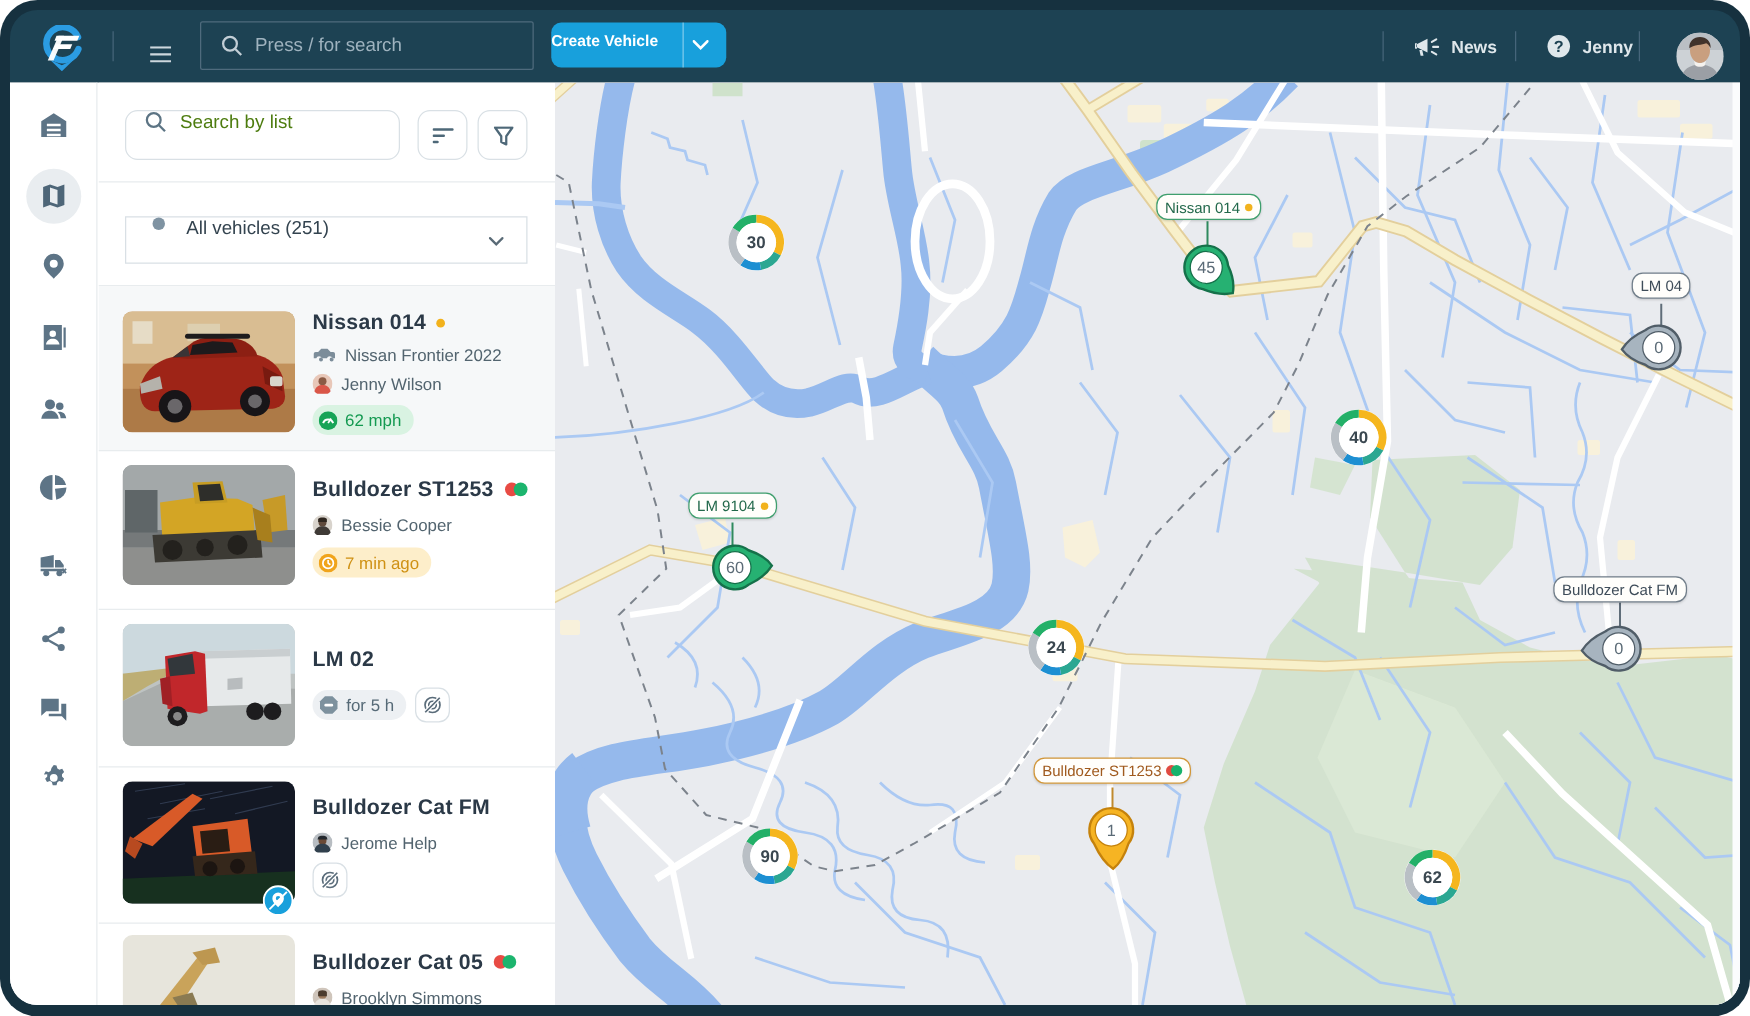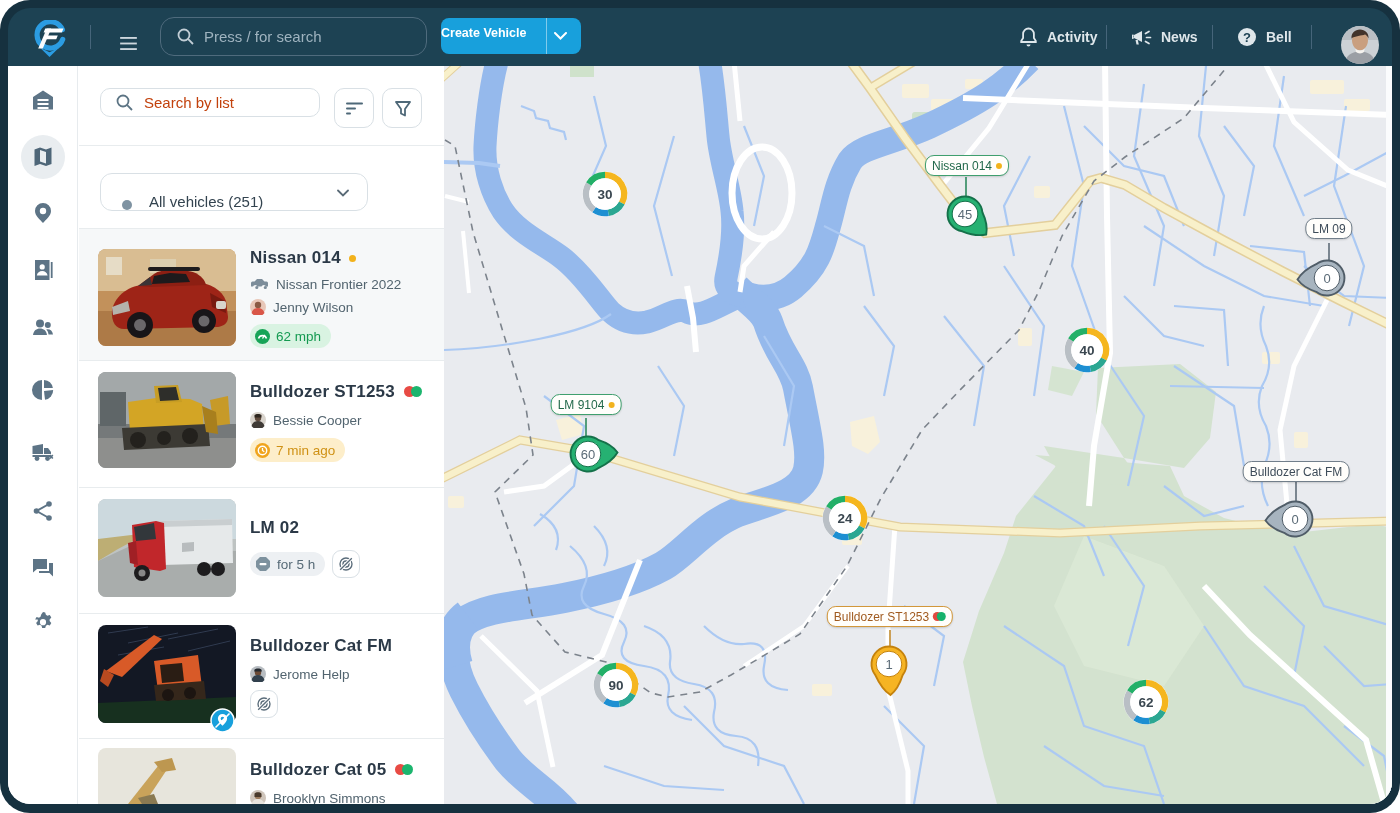--- a/index.html
+++ b/index.html
@@ -8,21 +8,21 @@
 .topbar{position:absolute;left:8px;top:8px;width:1384px;height:58px;background:#1d4253;border-radius:22px 22px 0 0}
 .content{position:absolute;left:8px;top:66px;width:1384px;height:738px;border-radius:0 0 22px 22px;overflow:hidden;background:#fff}
 .sidebar{position:absolute;left:0;top:0;width:70px;height:100%;background:#fff;border-right:1px solid #e7ebee}
 .sbico{position:absolute;left:50%;transform:translate(-50%,-50%);width:24px;height:24px}
 .sbactive{position:absolute;left:50%;top:91px;transform:translateX(-50%);width:44px;height:44px;border-radius:50%;background:#e9edf0}
 .panel{position:absolute;left:71px;top:0;width:365px;height:100%;background:#fff}
 .mapwrap{position:absolute;left:436px;top:0;width:948px;height:738px;background:#e9ebef;overflow:hidden}
 
 .tsep{position:absolute;top:17px;width:1px;height:24px;background:#46657a}
 .tnav{position:absolute;top:0;height:58px;display:flex;align-items:center;color:#dfe7eb;font-size:14px;font-weight:700;gap:9px}
-.searchbox{position:absolute;left:152px;top:9px;width:267px;height:39px;border:1px solid #4f6b7d;border-radius:14px;background:#1d4253;display:flex;align-items:center;color:#9fb3bf;font-size:15px}
+.searchbox{position:absolute;left:152px;top:9px;width:267px;height:39px;border:1px solid #4f6b7d;border-radius:2px;background:#1d4253;display:flex;align-items:center;color:#9fb3bf;font-size:15px}
 .cvbtn{position:absolute;left:433px;top:10px;width:140px;height:36px;border-radius:8px;background:#18a0dc;color:#fff;font-size:12.5px;font-weight:700}
 
 .input{position:absolute;border:1px solid #d9e0e5;border-radius:10px;background:#fff}
 .ptitle{font-size:17px;font-weight:700;color:#2b3947;letter-spacing:.2px}
 .prow{font-size:13.5px;color:#52646f;display:flex;align-items:center;gap:7px}
 .pill{display:inline-flex;align-items:center;gap:6px;height:24px;border-radius:12px;padding:0 10px 0 5px;font-size:13.5px}
 .vdiv{position:absolute;left:0;width:100%;height:1px;background:#e8ecee}
 .photo{position:absolute;left:27px;width:138px;border-radius:8px;overflow:hidden}
 .dot{display:inline-block;border-radius:50%}
 
@@ -56,43 +56,36 @@
         </svg>
       <span>Press / for search</span>
     </div>
     <div class="cvbtn">
       <span style="position:absolute;left:0;top:8px;width:114px;">Create Vehicle</span>
       <div style="position:absolute;left:105px;top:0;width:1px;height:36px;background:rgba(255,255,255,.45)"></div>
       <svg style="position:absolute;left:113px;top:14px" width="13" height="8" viewBox="0 0 13 8">
           <path d="M1 1 L6.5 6.5 L12 1" fill="none" stroke="#fff" stroke-width="2" stroke-linecap="round"></path>
         </svg>
     </div>
-    <div class="tnav" style="left:1011px">
-      <svg width="19" height="20" viewBox="0 0 19 20">
-          <path d="M9.5 1.5 a5.4 5.4 0 0 1 5.4 5.4 v4.2 l1.9 2.9 v1 H2.2 v-1 l1.9 -2.9 V6.9 A5.4 5.4 0 0 1 9.5 1.5 Z" fill="none" stroke="#dfe7eb" stroke-width="1.8"></path>
-          <path d="M7.5 17.5 a2 2 0 0 0 4 0" fill="#dfe7eb"></path>
-        </svg>
-      <span>Activity</span>
-    </div>
     <div class="tsep" style="left:1098px"></div>
     <div class="tnav" style="left:1124px">
       <svg width="20" height="17" viewBox="0 0 20 17">
           <path d="M1 6.5 l9-4.5 v11 l-9-4.5 z M1.5 5.5 h-0.5 a2 2 0 0 0 0 4.5 h0.5 z" fill="#dfe7eb"></path>
           <path d="M3.5 11 l1 4.5 h2.3 l-1-4.5 z" fill="#dfe7eb"></path>
           <path d="M13.5 4.5 l3.5-2 M14.5 8.5 h4 M13.5 12.5 l3.5 2" stroke="#dfe7eb" stroke-width="1.7" fill="none" stroke-linecap="round"></path>
         </svg>
       <span>News</span>
     </div>
     <div class="tsep" style="left:1204px"></div>
     <div class="tnav" style="left:1229px">
       <svg width="20" height="20" viewBox="0 0 20 20">
           <circle cx="10" cy="10" r="9" fill="#dfe7eb"></circle>
           <text x="10" y="14.5" font-size="13" font-weight="bold" fill="#1d4253" text-anchor="middle" font-family="Liberation Sans">?</text>
         </svg>
-      <span>Bell</span>
+      <span>Jenny</span>
     </div>
     <div class="tsep" style="left:1303px"></div>
 
     <svg style="position:absolute;left:1333px;top:18px" width="38" height="38" viewBox="0 0 38 38">
       <defs>
           <clipPath id="avc">
             <circle cx="19" cy="19" r="19"></circle>
           </clipPath>
         </defs>
       <g clip-path="url(#avc)">
@@ -334,21 +327,21 @@
                 <path d="M -16.11 -10.07 A 19 19 0 0 1 -0.0 -19.0" stroke="#23b068"></path>
               </g>
               <circle r="15.8" fill="#fff"></circle>
             <text y="4.5" text-anchor="middle" fill="#3a4750">62</text>
           </g>
         </g>
       </svg>
       <div style="position:absolute;right:0;top:0;width:6px;height:100%;background:#fbfcfd"></div>
       
       <div class="mlabel" style="left:523px;top:89px;border:1.5px solid #3f9f6e;color:#22684a">Nissan 014 <span class="dot" style="width:6px;height:6px;background:#f2b21c"></span></div>
-      <div class="mlabel" style="left:885px;top:152px;border:1.5px solid #717e8a;color:#3e4c59">LM 09</div>
+      <div class="mlabel" style="left:885px;top:152px;border:1.5px solid #717e8a;color:#3e4c59">LM 04</div>
       <div class="mlabel" style="left:142px;top:328px;border:1.5px solid #3f9f6e;color:#22684a">LM 9104 <span class="dot" style="width:6px;height:6px;background:#f2b21c"></span></div>
       <div class="mlabel" style="left:852px;top:395px;border:1.5px solid #717e8a;color:#3e4c59">Bulldozer Cat FM</div>
       <div class="mlabel" style="left:446px;top:540px;border:1.5px solid #d2973a;color:#a05a1e">Bulldozer ST1253 <span class="dot" style="width:9px;height:9px;background:#e04a3f"></span><span class="dot" style="width:9px;height:9px;background:#17b26b;margin-left:-9px"></span></div>
     </div>
     <div class="sidebar" id="sidebar">
       <div class="sbactive" style="top:69px"></div>
       <svg class="sbico" style="top:34px" viewBox="0 0 24 24" fill="#5d7486">
           <path d="M12 2.5 L22 9 V21.5 H2 V9 Z M6.5 11 H17.5 V13 H6.5 Z M6.5 15 H17.5 V17 H6.5 Z M6.5 19 H17.5 V21 H6.5 Z" fill-rule="evenodd"></path>
         </svg>
       <svg class="sbico" style="top:91px" viewBox="0 0 24 24" fill="#4e6678">
@@ -387,21 +380,21 @@
         </svg>
       <svg class="sbico" style="top:501px" viewBox="0 0 24 24" fill="#5d7486">
           <path d="M2 4 H16 V14 H6 L2 17.5 Z"></path>
           <path d="M18 8 H22 V21.5 L18.5 18 H8 V16 H18 Z"></path>
         </svg>
       <svg class="sbico" style="top:555px" viewBox="0 0 24 24" fill="#5d7486">
           <path d="M12 1.8 l2.2 0.4 .7 2.4 a7.6 7.6 0 0 1 1.5 .9 l2.4-.7 1.5 2.6 -1.7 1.8 a7.6 7.6 0 0 1 0 1.7 l1.7 1.8 -1.5 2.6 -2.4-.7 a7.6 7.6 0 0 1 -1.5 .9 l-.7 2.4 -3 0 -.7-2.4 a7.6 7.6 0 0 1 -1.5-.9 l-2.4 .7 -1.5-2.6 1.7-1.8 a7.6 7.6 0 0 1 0-1.7 L4.1 9.4 5.6 6.8 8 7.5 a7.6 7.6 0 0 1 1.5-.9 l.7-2.4 z M12 15.1 a3.1 3.1 0 1 0 0-6.2 a3.1 3.1 0 0 0 0 6.2 z" fill-rule="evenodd" transform="translate(0,1.2)"></path>
         </svg>
     </div>
     <div class="panel" id="panel">
-      <div class="input" style="left:21px;top:22px;width:220px;height:29px;display:flex;align-items:center;color:#c2410c;font-size:15px">
+      <div class="input" style="left:21px;top:22px;width:220px;height:40px;display:flex;color:#4d7c0f;font-size:15px">
         <svg style="margin:0 11px 0 15px" width="17" height="17" viewBox="0 0 17 17">
             <circle cx="7" cy="7" r="5.5" fill="none" stroke="#5c7484" stroke-width="1.8"></circle>
             <line x1="11.2" y1="11.2" x2="16" y2="16" stroke="#5c7484" stroke-width="1.8"></line>
           </svg>
         <span>Search by list</span>
       </div>
       <div class="input" style="left:255px;top:22px;width:40px;height:40px">
         <svg style="position:absolute;left:11px;top:13px" width="17" height="14" viewBox="0 0 17 14">
             <g stroke="#4e6878" stroke-width="2" stroke-linecap="round">
               <line x1="1" y1="1.5" x2="16" y2="1.5"></line>
@@ -409,21 +402,21 @@
               <line x1="1" y1="11.5" x2="4" y2="11.5"></line>
             </g>
           </svg>
       </div>
       <div class="input" style="left:303px;top:22px;width:40px;height:40px">
         <svg style="position:absolute;left:12px;top:12px" width="16" height="16" viewBox="0 0 16 16">
             <path d="M1 1 H15 L10 8 V14.5 L6 12.5 V8 Z" fill="none" stroke="#4e6878" stroke-width="1.8" stroke-linejoin="round"></path>
           </svg>
       </div>
       <div class="vdiv" style="top:79px"></div>
-      <div class="input" style="left:21px;top:107px;width:268px;height:38px;display:flex;align-items:flex-end;border-radius:12px">
+      <div class="input" style="left:21px;top:107px;width:322px;height:38px;display:flex;align-items:flex-start;border-radius:0">
         <span class="dot" style="width:10px;height:10px;background:#7f93a2;margin:0 0 0 21px"></span>
         <span style="margin-left:17px;font-size:15px;color:#33434f">All vehicles (251)</span>
         <svg style="position:absolute;right:18px;top:15px" width="12" height="8" viewBox="0 0 12 8">
             <path d="M1 1.5 L6 6.5 L11 1.5" fill="none" stroke="#5a6b77" stroke-width="1.8" stroke-linecap="round"></path>
           </svg>
       </div>
       <div class="vdiv" style="top:162px"></div>
 
       <div style="position:absolute;left:0;top:163px;width:100%;height:131px;background:#f6f8f9"></div>
       <div class="photo" style="left:19px;top:183px;height:97px">

